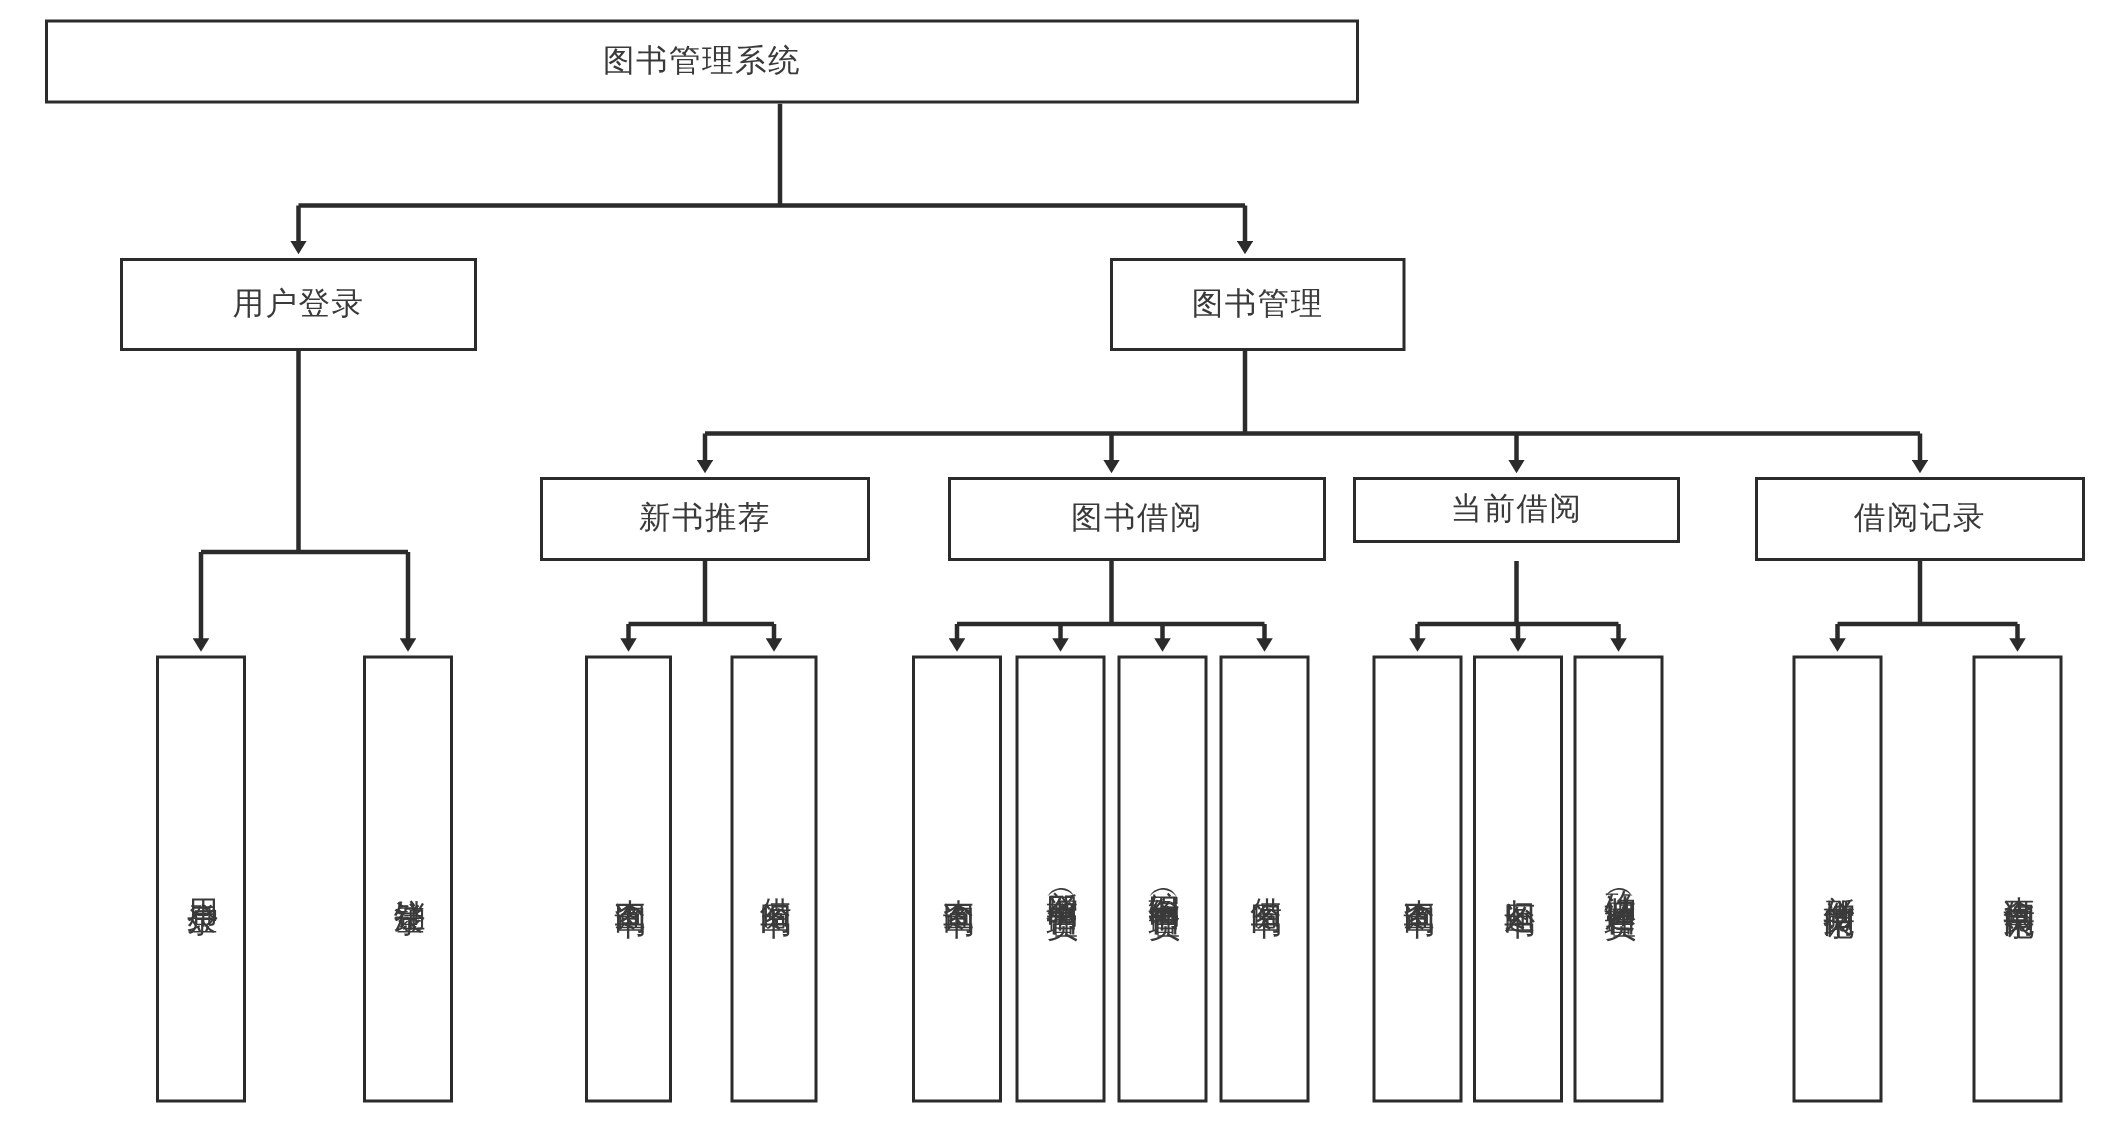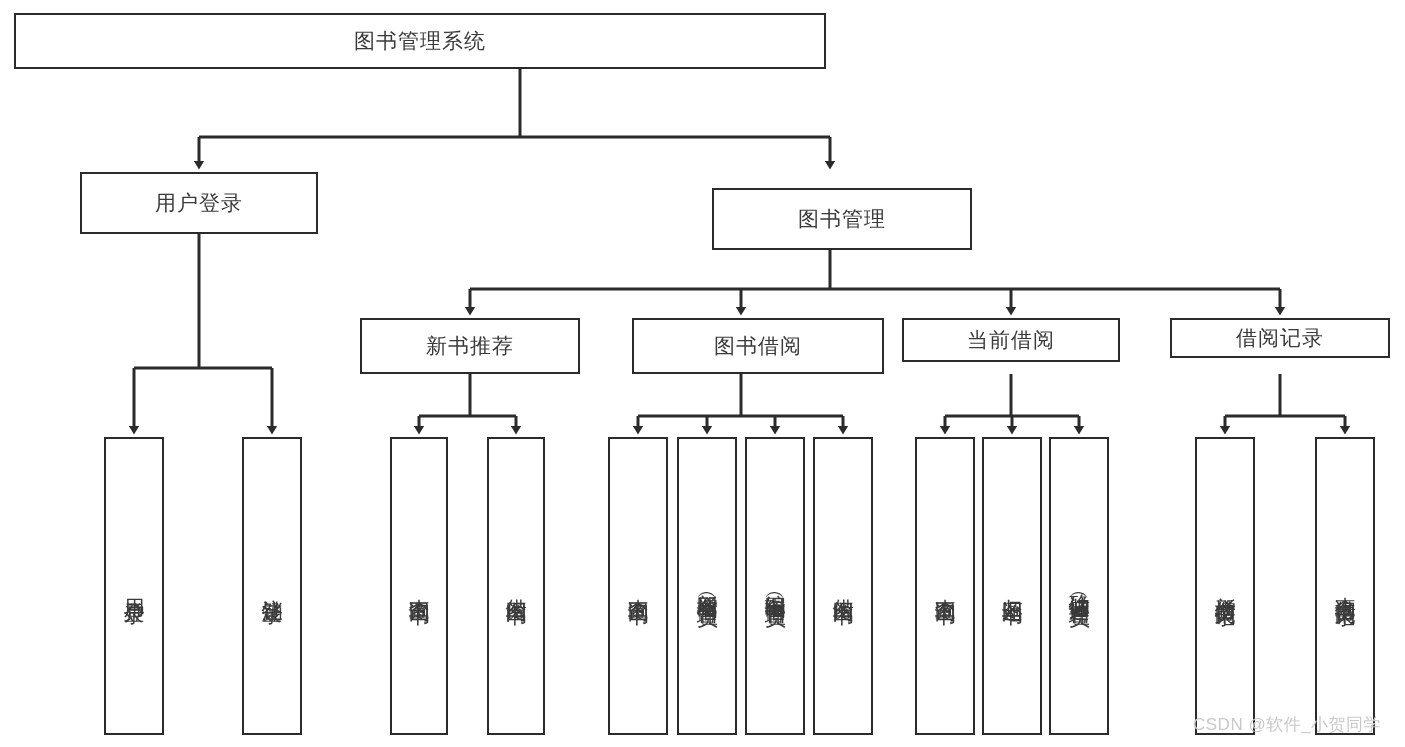--- a/index.html
+++ b/index.html
@@ -108,39 +108,39 @@
         <path d="M1012,416 L1012,427" marker-end="url(#arrow)"></path>
         <path d="M1079,416 L1079,427" marker-end="url(#arrow)"></path>
         <path d="M1280,374 L1280,416"></path>
         <path d="M1225,416 L1345,416"></path>
         <path d="M1225,416 L1225,427" marker-end="url(#arrow)"></path>
         <path d="M1345,416 L1345,427" marker-end="url(#arrow)"></path>
       </g>
   </svg>
 
   <div id="node-layer">
-      <div class="node horiz" style="left: 14px; top: 13px; width: 812px; height: 56px;">
+      <div class="node horiz" style="left: 30px; top: 13px; width: 876px; height: 56px;">
         <span>图书管理系统</span>
       </div>
       <div class="node horiz" style="left: 80px; top: 172px; width: 238px; height: 62px;">
         <span>用户登录</span>
       </div>
-      <div class="node horiz" style="left: 712px; top: 172px; width: 260px; height: 62px; margin-top: 16px;">
+      <div class="node horiz" style="left: 740px; top: 172px; width: 197px; height: 62px;">
         <span>图书管理</span>
       </div>
       <div class="node horiz" style="left: 360px; top: 318px; width: 220px; height: 56px; align-items: center;">
         <span>新书推荐</span>
       </div>
       <div class="node horiz" style="left: 632px; top: 318px; width: 252px; height: 56px;">
         <span>图书借阅</span>
       </div>
       <div class="node horiz" style="left: 902px; top: 318px; width: 218px; height: 44px;">
         <span>当前借阅</span>
       </div>
-      <div class="node horiz" style="left: 1170px; top: 318px; width: 220px; height: 40px;">
+      <div class="node horiz" style="left: 1170px; top: 318px; width: 220px; height: 56px;">
         <span>借阅记录</span>
       </div>
       <div class="node vert" style="left: 104px; top: 437px; width: 60px; height: 298px;">
         <span class="vtext">用户登录</span>
       </div>
       <div class="node vert" style="left: 242px; top: 437px; width: 60px; height: 298px;">
         <span class="vtext">注销登录</span>
       </div>
       <div class="node vert" style="left: 390px; top: 437px; width: 58px; height: 298px;">
         <span class="vtext">查询图书</span>
@@ -170,14 +170,13 @@
         <span class="vtext">确认归还（管理员）</span>
       </div>
       <div class="node vert" style="left: 1195px; top: 437px; width: 60px; height: 298px;">
         <span class="vtext">新增借阅记录</span>
       </div>
       <div class="node vert" style="left: 1315px; top: 437px; width: 60px; height: 298px;">
         <span class="vtext">查询借阅记录</span>
       </div>
     </div>
 
-  <div class="watermark" style="left:1193px; top:713px;">CSDN @软件_小贺同学</div>
 </div>
 
 </body></html>

